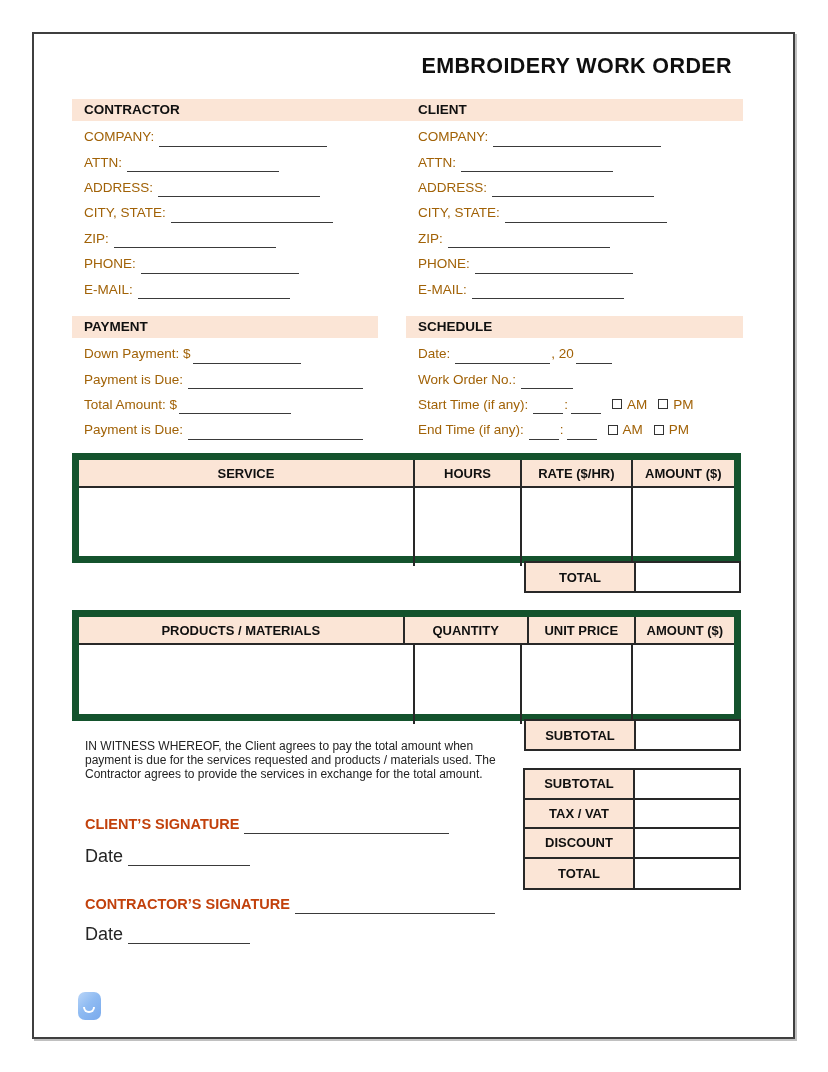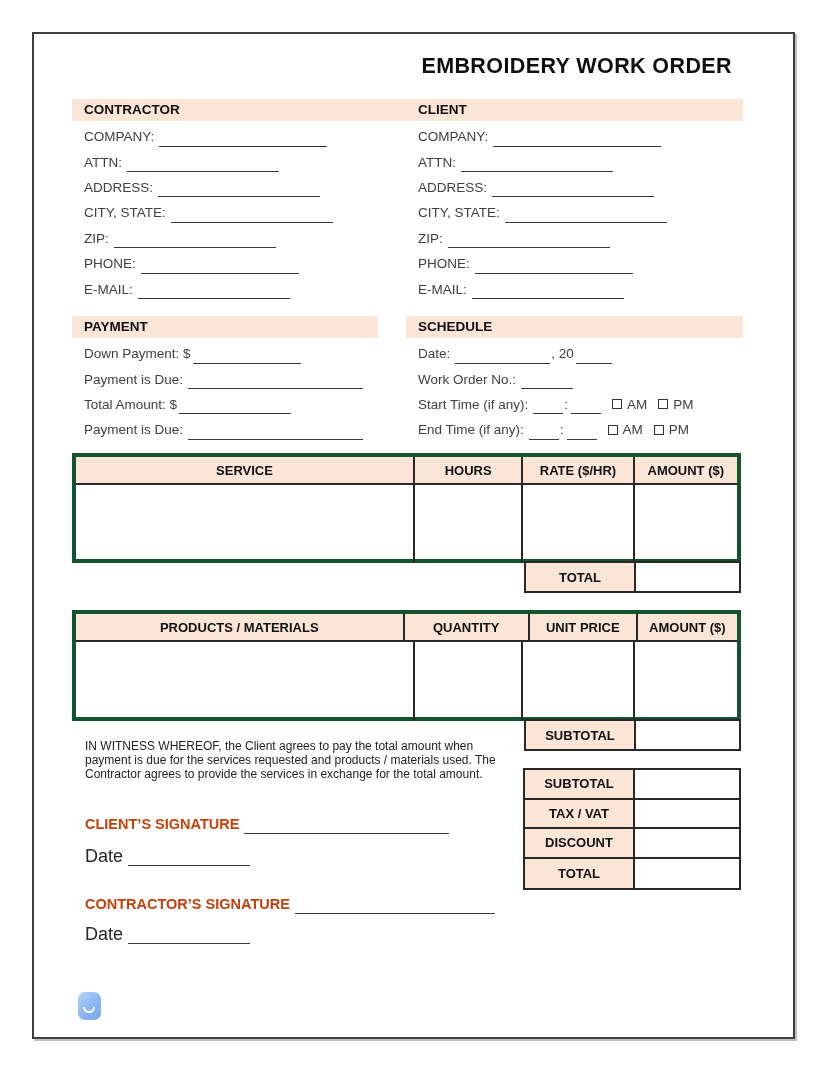--- a/index.html
+++ b/index.html
@@ -2,29 +2,29 @@
 <html><head>
 <meta charset="utf-8">
 <style>
   * { margin:0; padding:0; box-sizing:border-box; }
   html,body { background:#ffffff; }
   body { font-family:"Liberation Sans", sans-serif; }
   .canvas { position:relative; width:828px; height:1072px; background:#fff; overflow:hidden; color:#1d1d1d; }
   .frame { position:absolute; left:32px; top:32px; width:763px; height:1007px; border:2px solid #3f3f3f; box-shadow:2px 2px 0 #c0c0c0; background:#fff; }
   .title { position:absolute; left:300px; top:54px; width:432px; text-align:right; font-size:21.5px; font-weight:bold; letter-spacing:.4px; color:#0f0f0f; }
   .sec-head { position:absolute; height:22px; background:#fbe5d6; font-weight:bold; font-size:13.5px; line-height:22px; padding-left:12px; color:#101010; }
-  .fields { position:absolute; font-size:13.5px; color:#404040; }
+  .fields { position:absolute; font-size:13.5px; color:#a16207; }
   .frow { height:25.4px; display:flex; align-items:center; }
   .blank { display:inline-block; height:14px; border-bottom:1.5px solid #3a3a3a; margin-left:5px; position:relative; top:3px; }
   .blank.tight { margin-left:2px; }
   .cbx { width:10px; height:10px; border:1.5px solid #333; display:inline-block; margin:0 5px 0 11px; background:#fff; }
   .sep { margin:0 1px; }
   .yr { margin-left:1px; white-space:pre; }
 
-  .gtable { position:absolute; border:4px solid #14532d; background:#fff; }
+  .gtable { position:absolute; border:7px solid #14532d; background:#fff; }
   .gt-row { display:flex; }
   .gt-cell { border-right:2px solid #282828; display:flex; align-items:center; justify-content:center; font-size:13px; font-weight:bold; color:#101010; }
   .gt-cell:last-child { border-right:none; }
   .gt-head .gt-cell { background:#fbe5d6; }
   .gt-head { border-bottom:2px solid #282828; }
 
   .strip { position:absolute; border:2px solid #282828; display:flex; background:#fff; }
   .strip .lab { background:#fbe5d6; border-right:2px solid #282828; display:flex; align-items:center; justify-content:center; font-size:13px; font-weight:bold; color:#101010; }
   .strip .val { flex:1; background:#fff; }
 

